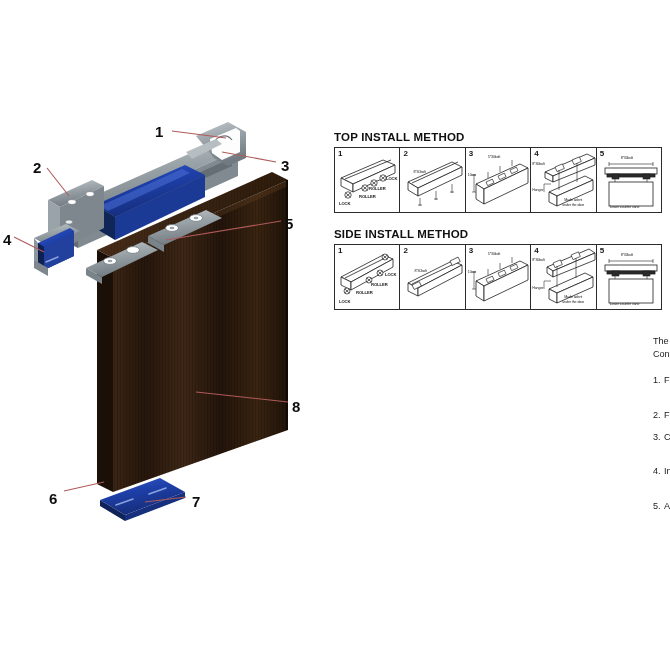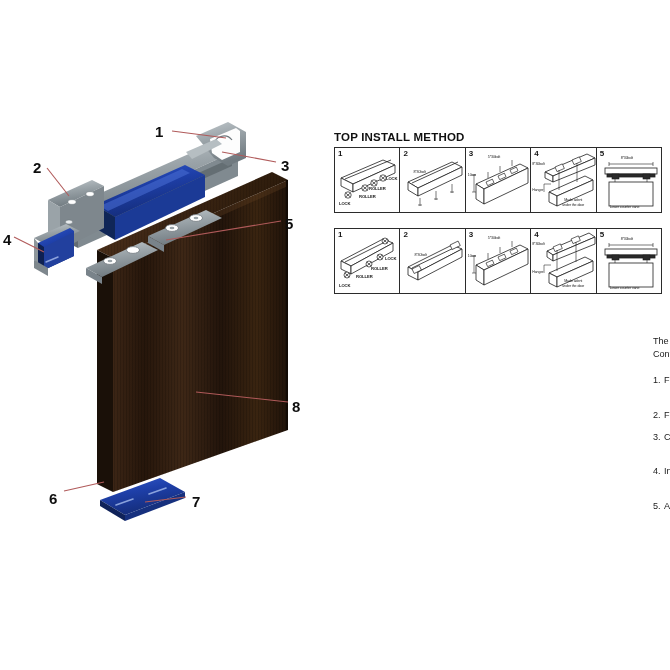--- a/index.html
+++ b/index.html
@@ -327,20 +327,21 @@
             </g>
           </svg>
           <span class="tl" style="left:24px; top:8px;">8*30bolt</span>
           <span class="tl" style="left:13px; top:57px;">Lower counter vane</span>
         </div>
 
       </div>
     </div>
 
     <div style="position:absolute; left:0; top:228px; width:345px;">
+      <div class="method-title">SIDE INSTALL METHOD</div>
       <div class="method-table">
 
         <div class="m-cell">
           <span class="m-idx">1</span>
           <svg width="66" height="64" viewBox="0 0 66 64">
             <g stroke="#1e1e1e" fill="#fff" stroke-width="0.8">
               <polygon points="6,32 48,10 58,14 16,37"></polygon>
               <polygon points="6,32 16,37 16,45 6,40"></polygon>
               <polygon points="16,37 58,14 58,22 16,45"></polygon>
               <path d="M10,33 L54,11" fill="none"></path>

